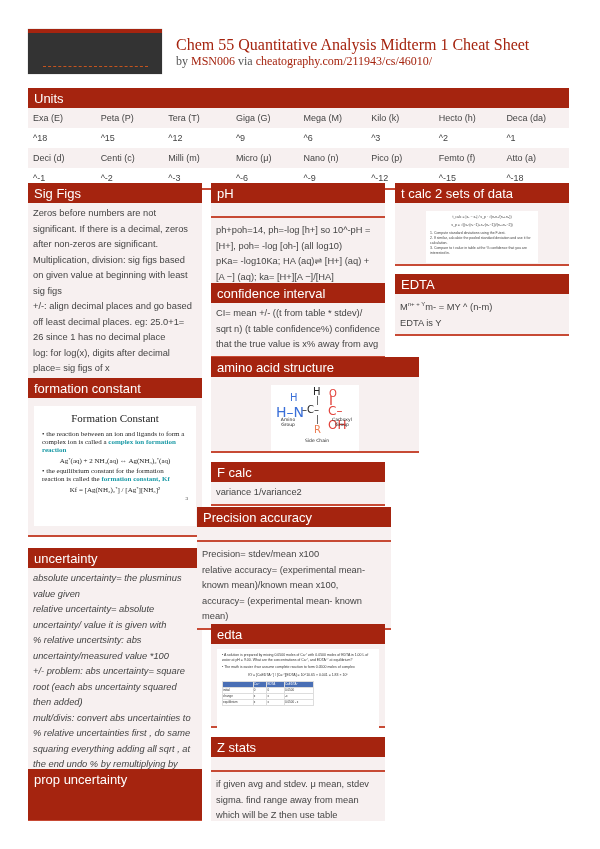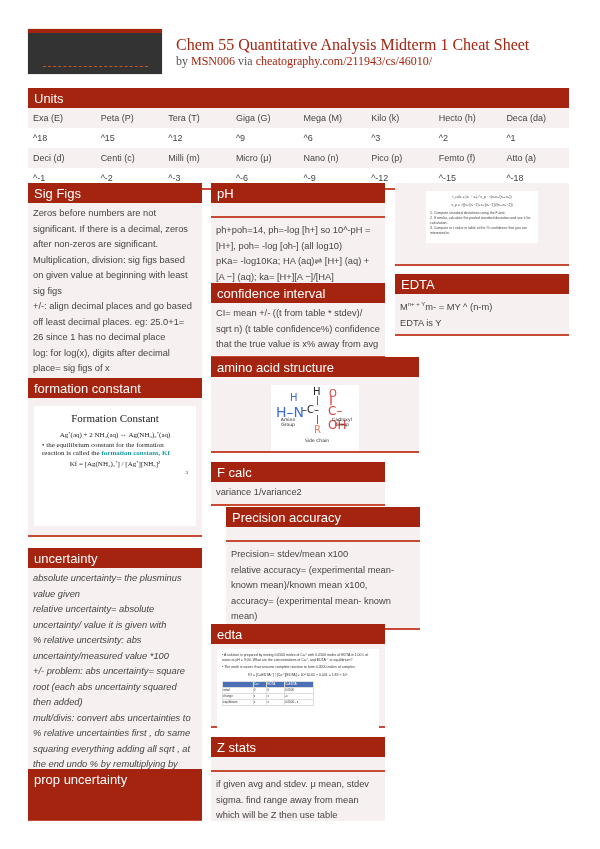--- a/index.html
+++ b/index.html
@@ -110,20 +110,21 @@
 Multiplication, division: sig figs based on given value at beginning with least sig figs
 +/-: align decimal places and go based off least decimal places. eg: 25.0+1= 26 since 1 has no decimal place
 log: for log(x), digits after decimal place= sig figs of x
 multi step equation: sig figs based off of last math step you perform</div>
 </div>
 
 <div class="box" style="left:28px; top:378px; width:174px; height:159px;">
   <div class="box-head">formation constant</div>
   <div class="img-panel fc-img">
     <div class="fc-title">Formation Constant</div>
+    <div>• <span>the reaction between an ion and ligands to form a complex ion is called a</span> <span class="teal">complex ion formation reaction</span></div>
     <div class="eq">Ag⁺(aq) + 2 NH₃(aq) ⇔ Ag(NH₃)₂⁺(aq)</div>
     <div>• <span>the equilibrium constant for the formation reaction is called the</span> <span class="teal">formation constant, Kf</span></div>
     <div class="eq">Kf = [Ag(NH₃)₂⁺] / [Ag⁺][NH₃]²</div>
     <div class="pg">3</div>
   </div>
 </div>
 
 <div class="box" style="left:28px; top:548px; width:174px;">
   <div class="box-head">uncertainty</div>
   <div class="box-body" style="white-space:pre-line;font-style:italic;">absolute uncertainty= the plusminus value given
@@ -167,21 +168,21 @@
     <span class="blk" style="left:58px; top:32px; font-size:4.5px; width:26px; text-align:center;">Carboxyl Group</span>
     <span class="blk" style="left:34px; top:53px; font-size:4.5px;">Side Chain</span>
   </div>
 </div>
 
 <div class="box" style="left:211px; top:462px; width:174px;">
   <div class="box-head">F calc</div>
   <div class="box-body">variance 1/variance2</div>
 </div>
 
-<div class="box" style="left:226px; top:507px; width:194px;">
+<div class="box" style="left:197px; top:507px; width:194px;">
   <div class="box-head">Precision accuracy</div>
   <div class="gap-row"></div>
   <div class="box-body" style="white-space:pre-line; padding-top:5px;">Precision= stdev/mean x100
 relative accuracy= (experimental mean- known mean)/known mean x100,
 accuracy= (experimental mean- known mean)</div>
 </div>
 
 <div class="box" style="left:211px; top:624px; width:174px; height:104px;">
   <div class="box-head">edta</div>
   <div class="edta-img">
@@ -219,20 +220,21 @@
   </div>
 </div>
 
 <div class="box" style="left:211px; top:737px; width:174px; height:84px; border-bottom:none;">
   <div class="box-head">Z stats</div>
   <div class="gap-row"></div>
   <div class="box-body" style="padding-top:5px;">if given avg and stdev. μ mean, stdev sigma. find range away from mean which will be Z then use table</div>
 </div>
 
 <div class="box" style="left:395px; top:183px; width:174px; height:83px;">
+  <div class="box-head">t calc 2 sets of data</div>
   <div class="tcalc-img">
     <div style="text-align:center;">t_calc = |x̄₁ − x̄₂| / s_p · √(n₁n₂/(n₁+n₂))</div>
     <div style="text-align:center; margin:3px 0;">s_p = √((s₁²(n₁−1)+s₂²(n₂−1))/(n₁+n₂−2))</div>
     <div>1. Compute standard deviations using the F-test.</div>
     <div>2. If similar, calculate the pooled standard deviation and use it for calculation.</div>
     <div>3. Compare to t value in table at the % confidence that you are interested in.</div>
   </div>
 </div>
 
 <div class="box" style="left:395px; top:274px; width:174px;">

